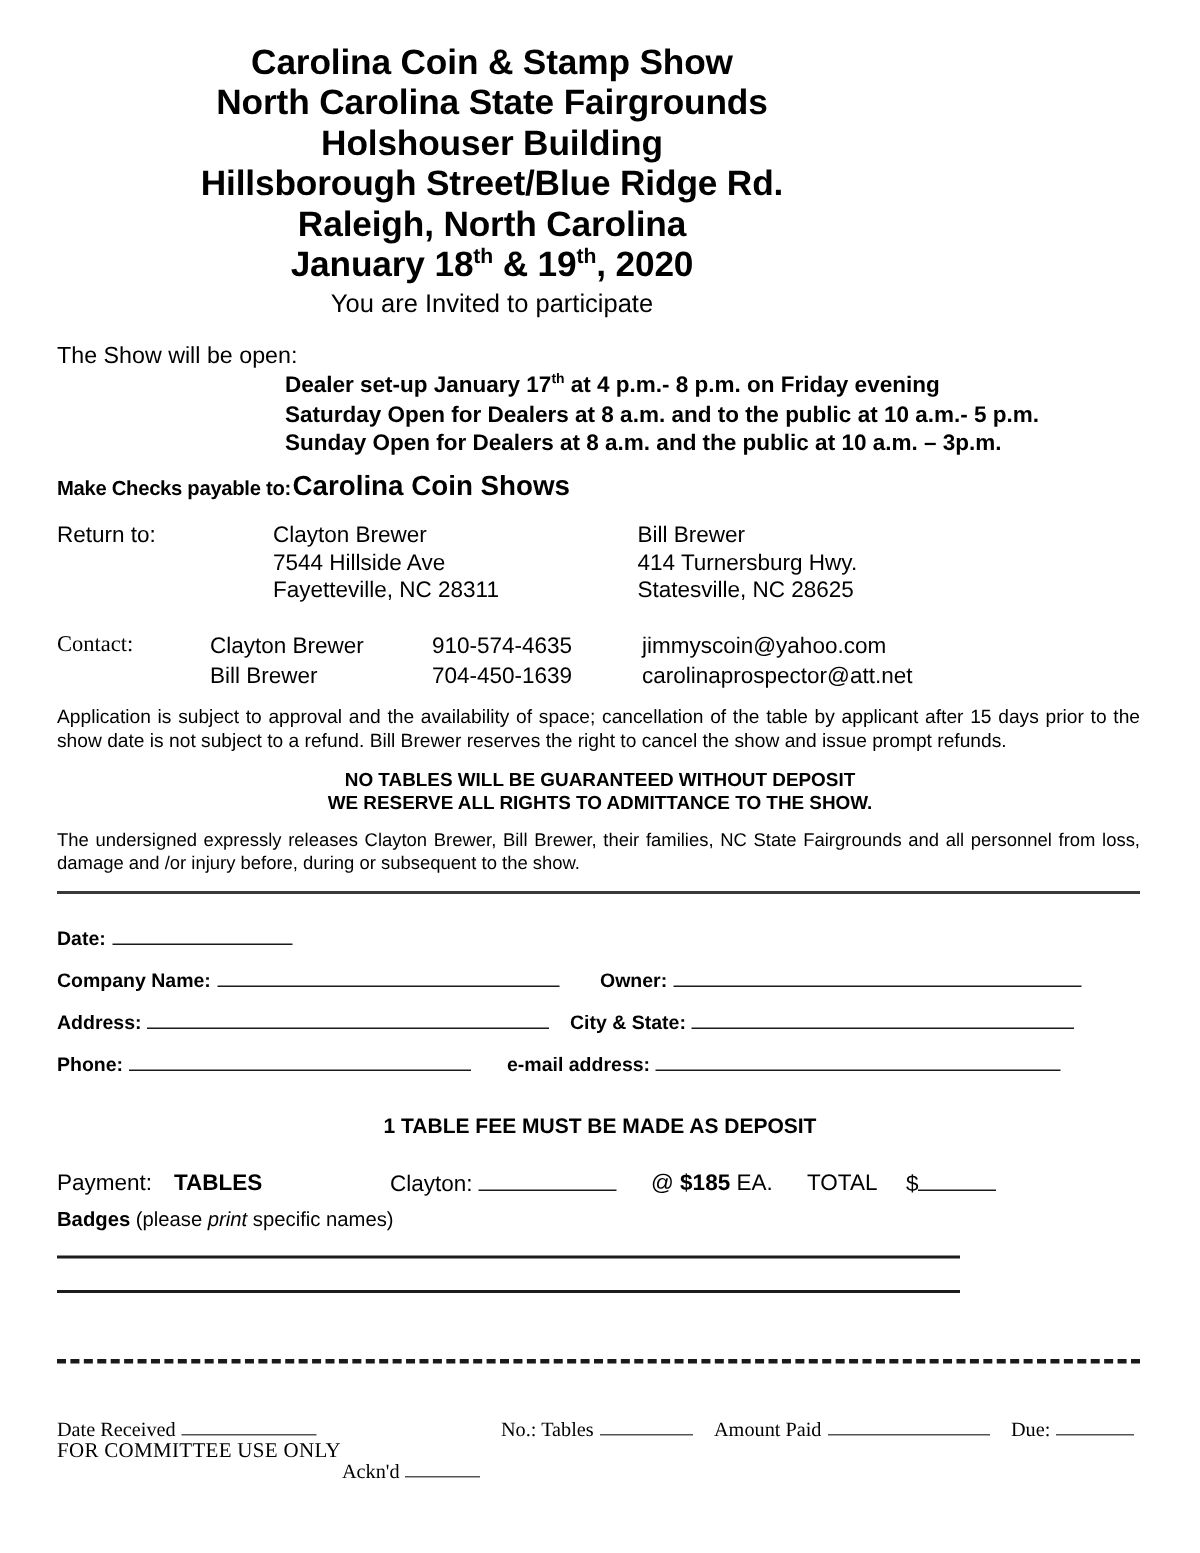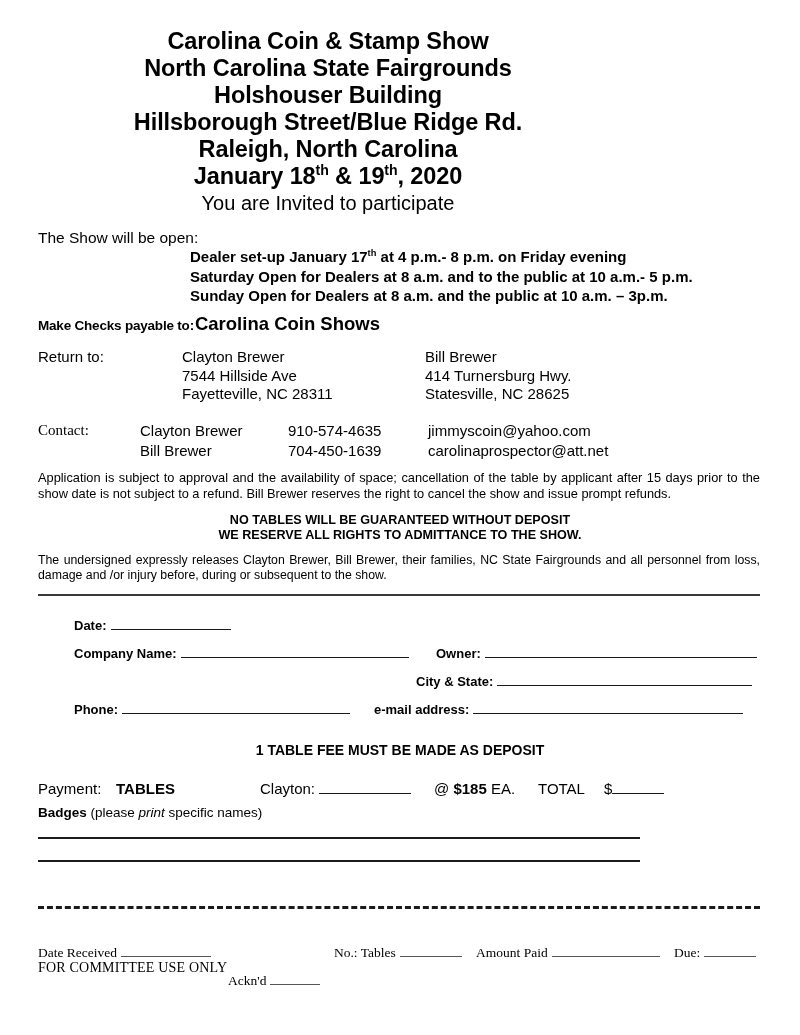--- a/index.html
+++ b/index.html
@@ -37,21 +37,21 @@
     line-height: 27px;
     letter-spacing: -0.1px;
     white-space: nowrap;
   }
   .header .hline sup {
     font-size: 0.6em;
     vertical-align: super;
     line-height: 0;
   }
   .header .invited {
-    font-size: 20px;
+    font-size: 17px;
     line-height: 20px;
     margin-top: 3px;
     font-weight: normal;
   }
 
   
   .showopen {
     position: absolute;
     top: 229px;
     left: 38px;
@@ -181,21 +181,20 @@
     height: 2px;
     background: #3a3a3a;
   }
 
   
   .formarea {
     position: absolute;
     top: 616px;
     left: 38px;
     width: 722px;
-    margin-left: 36px;
   }
   .frow {
     position: relative;
     height: 28px;
     font-size: 13px;
     font-weight: bold;
     white-space: nowrap;
   }
   .fld {
     position: absolute;
@@ -355,20 +354,23 @@
     <div class="frow">
       <span class="fld" style="left:0px;">
         <span class="lbl">Company Name:</span><span class="rule" style="width:228px;"></span>
       </span>
       <span class="fld" style="left:362px;">
         <span class="lbl">Owner:</span><span class="rule" style="width:272px;"></span>
       </span>
     </div>
 
     <div class="frow">
+      <span class="fld" style="left:0px;">
+        <span class="lbl">Address:</span><span class="rule" style="width:268px;"></span>
+      </span>
       <span class="fld" style="left:342px;">
         <span class="lbl">City &amp; State:</span><span class="rule" style="width:255px;"></span>
       </span>
     </div>
 
     <div class="frow">
       <span class="fld" style="left:0px;">
         <span class="lbl">Phone:</span><span class="rule" style="width:228px;"></span>
       </span>
       <span class="fld" style="left:300px;">

